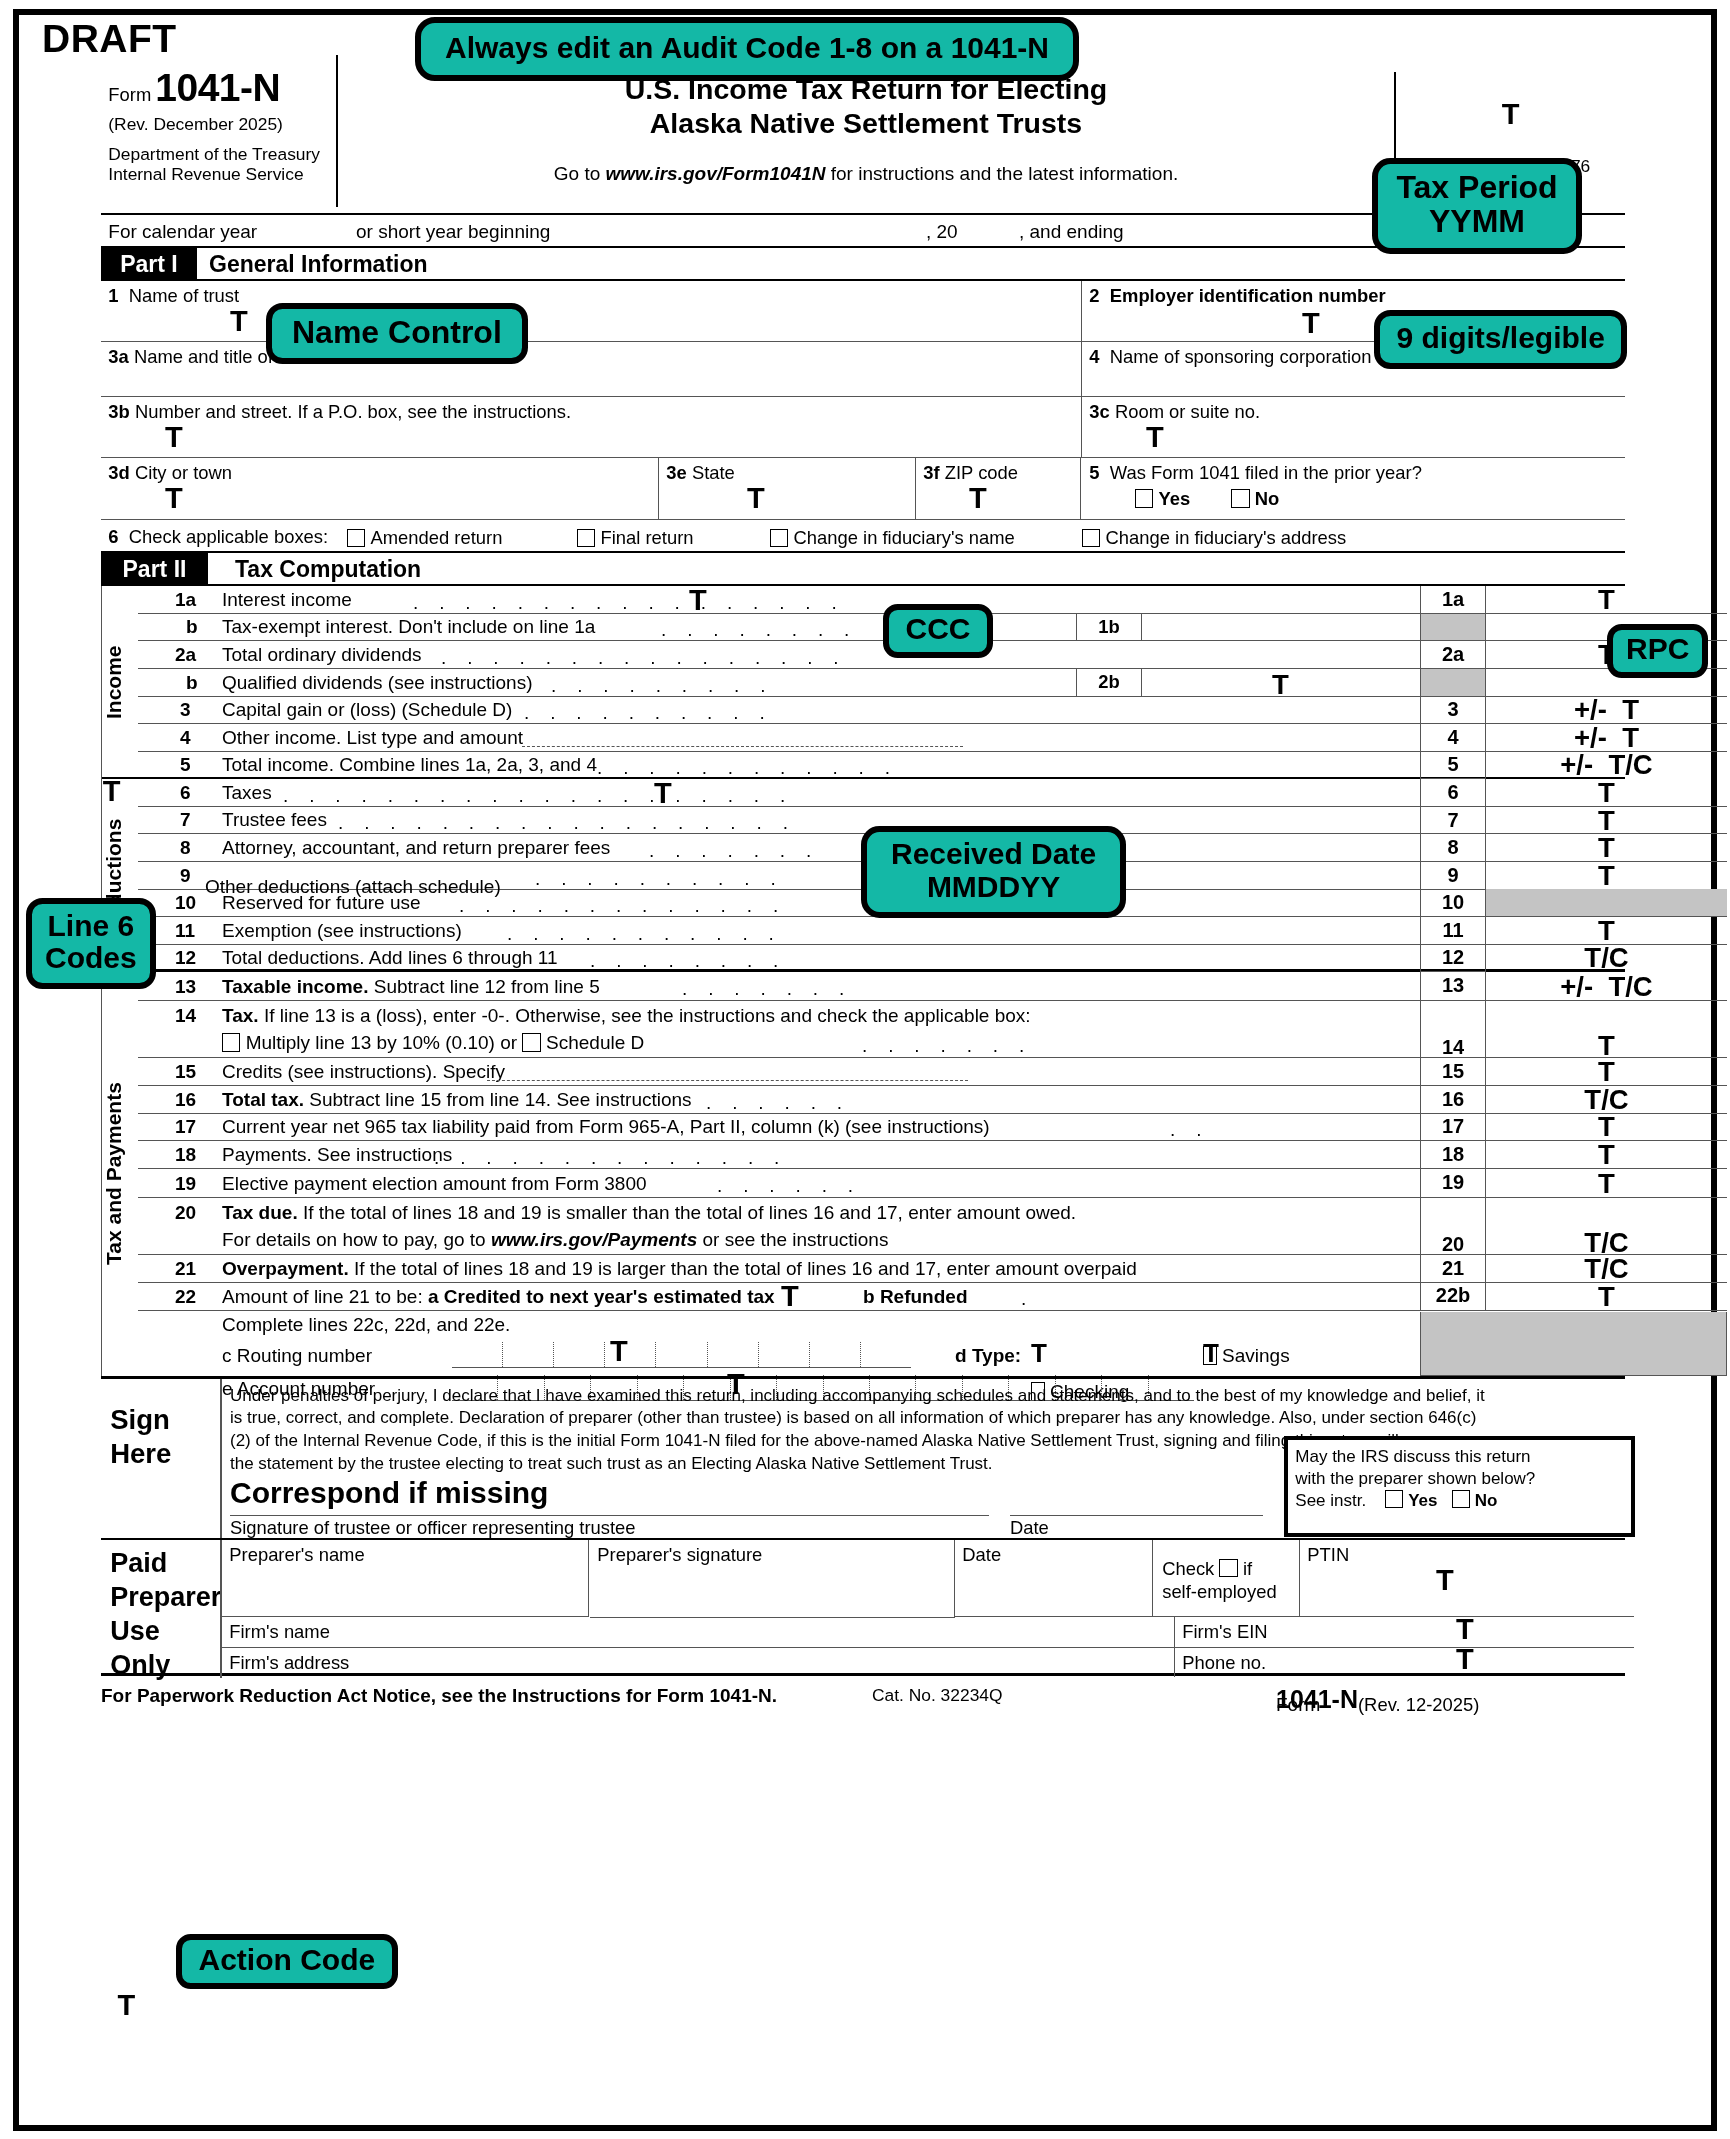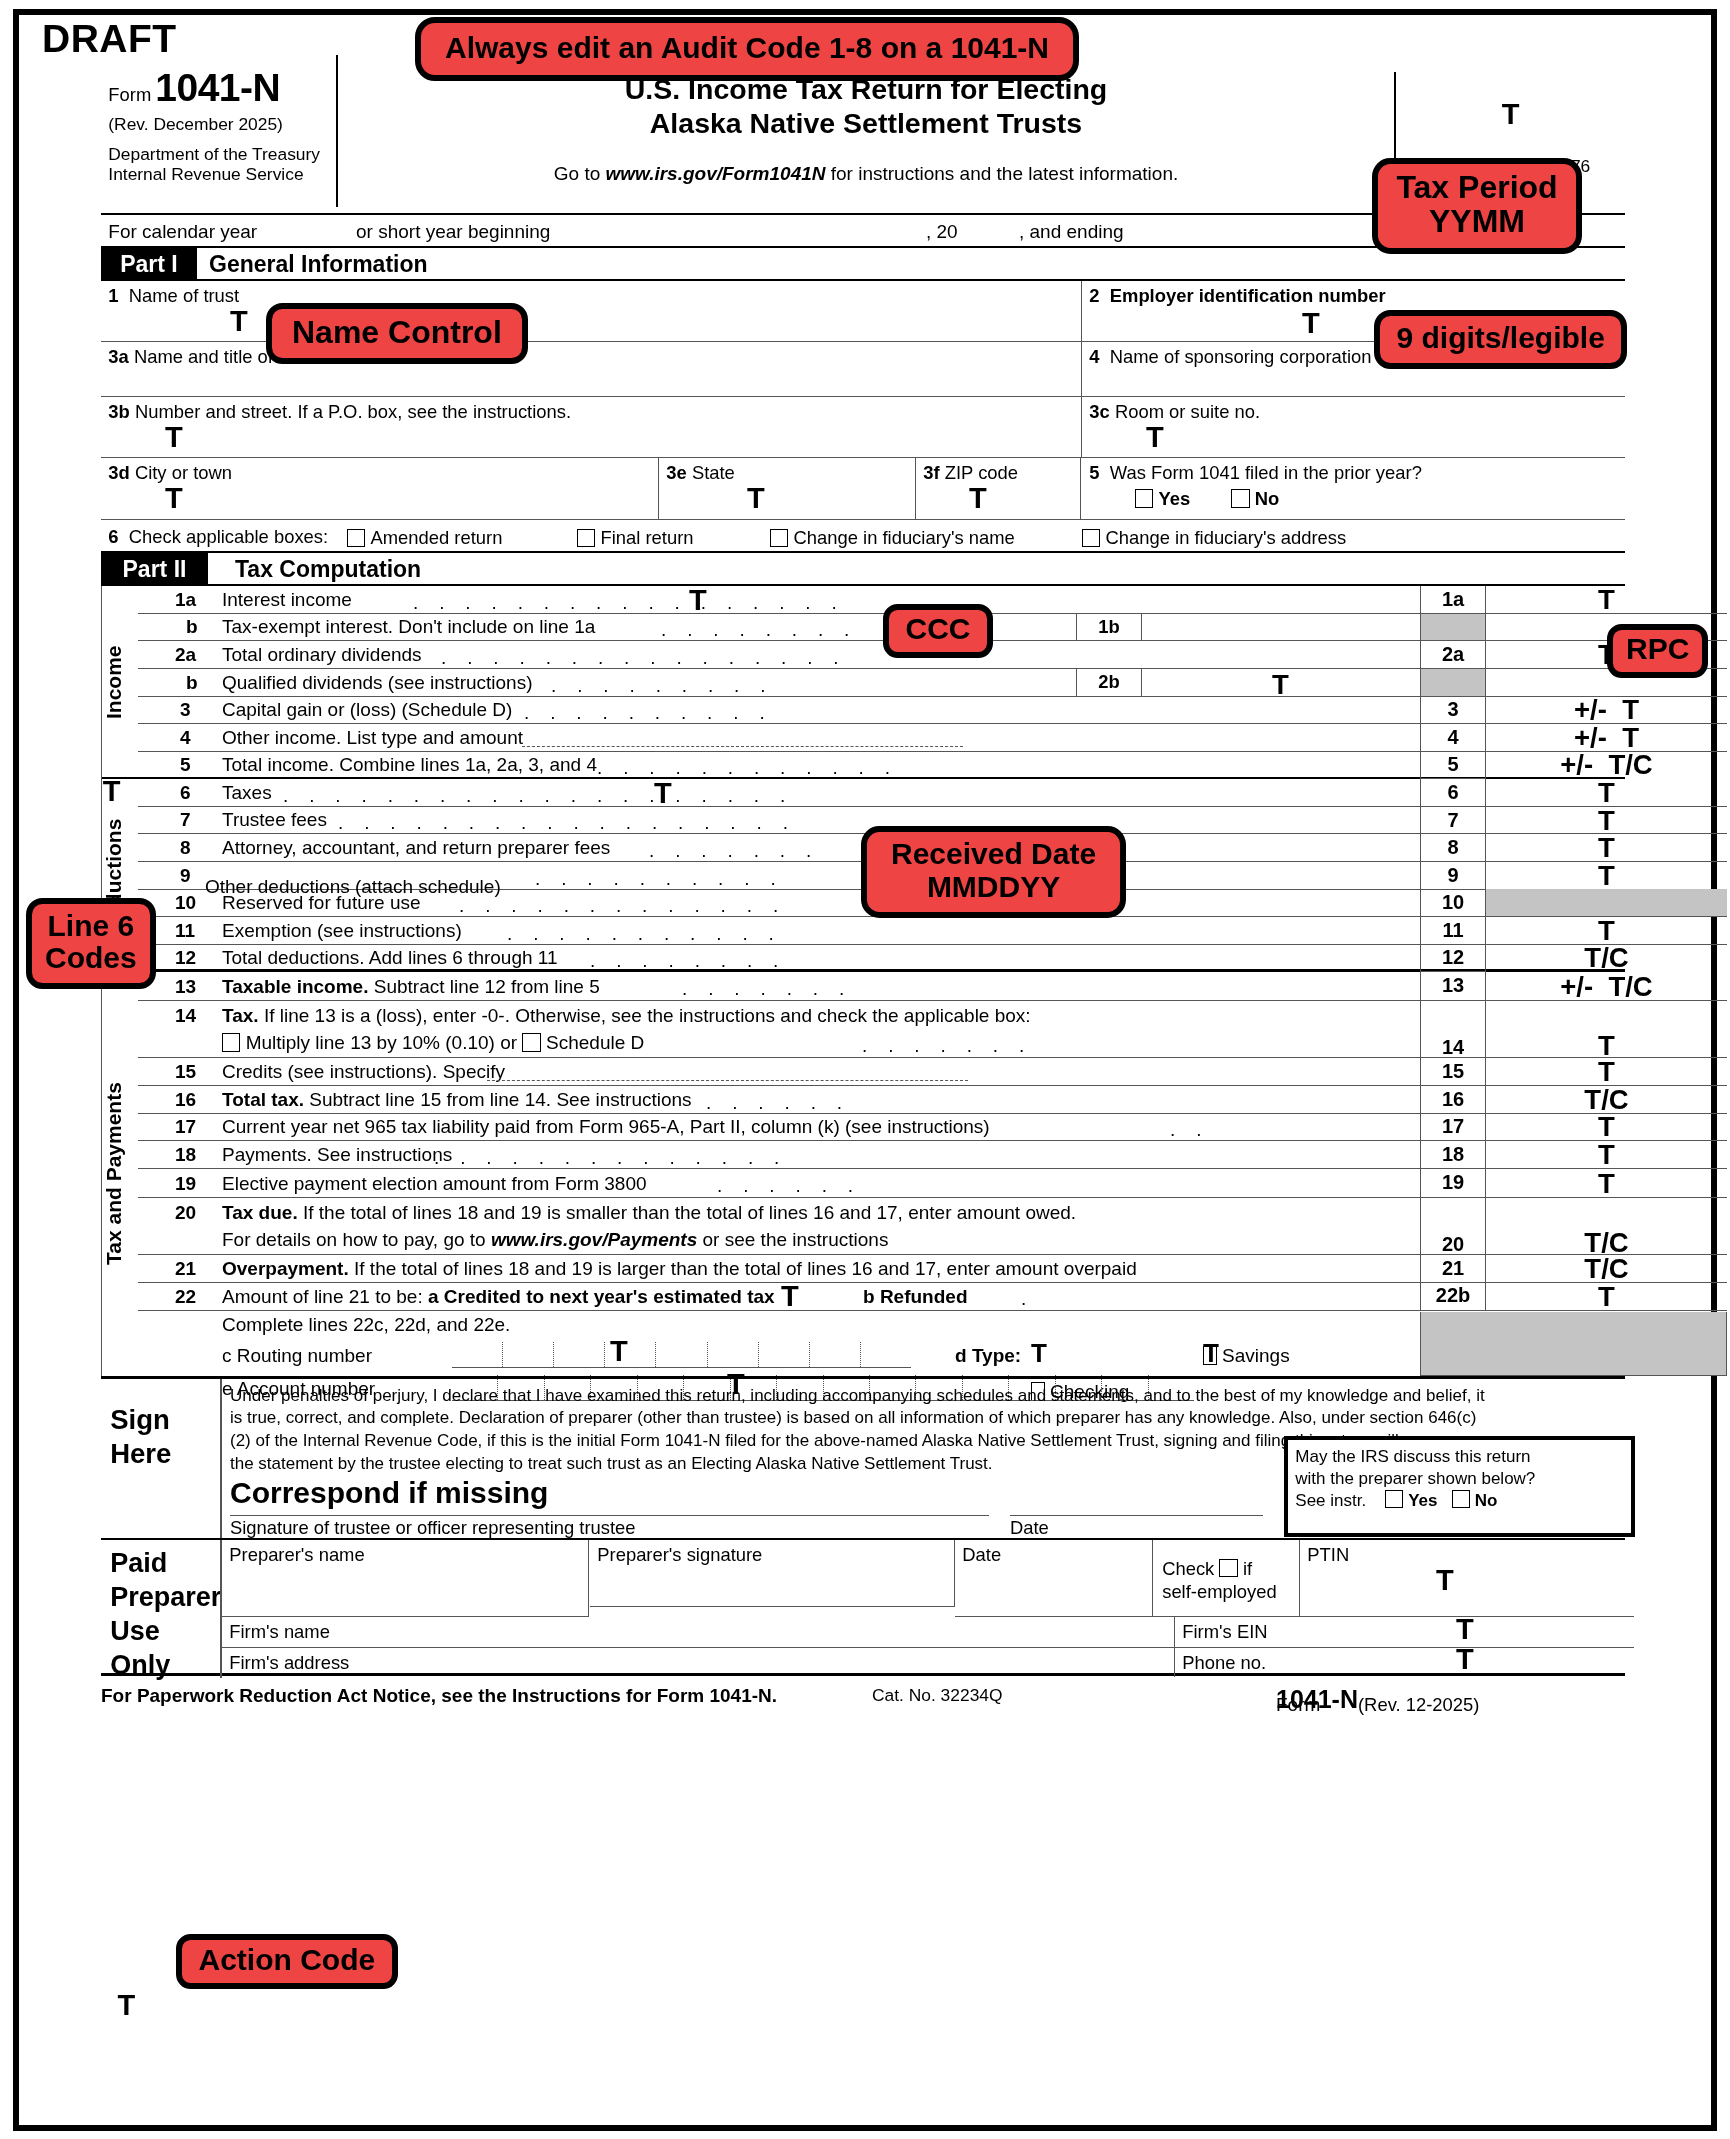--- a/index.html
+++ b/index.html
@@ -26,21 +26,21 @@
   .draft {
     position: absolute; left: 42px; top: 16.5px;
     font-size: 39px; font-weight: bold; letter-spacing: 0.5px;
   }
 
   
   .callout {
     position: absolute;
     border: 6.4px solid #000;
     border-radius: 14.7px;
-    background: #ef4444;
+    background: #14b8a6;
     font-weight: bold;
     text-align: center;
     line-height: 1.08;
     z-index: 60;
     padding: 2.8px 11px 4.6px;
     white-space: nowrap;
   }
   .cal-audit  { left: 415px;  top: 16.5px;  font-size: 30px; padding: 9.2px 24px 11px; border-radius: 20px;}
   .cal-taxper { left: 1372px; top: 158px; font-size: 32px; padding: 5.5px 18.4px 9.2px; border-radius: 18.4px;}
   .cal-namectl{ left: 266px;  top: 303px; font-size: 32px; padding: 5.5px 20px 9.2px; border-radius: 16.5px;}
@@ -590,21 +590,21 @@
     <div style="position:absolute;left:9.2px;top:7.3px;width:108px;font-size:27px;font-weight:bold;line-height:1.25;">
       <span>Paid</span><br>
       <span>Preparer</span><br>
       <span>Use Only</span>
     </div>
     <div style="position:absolute;left:119px;top:0;width:1.8px;height:138px;background:#555;"></div>
 
     <div style="position:absolute;left:121px;top:0;width:367px;height:77px;border-right:1.8px solid #555;border-bottom:1.8px solid #555;">
       <span style="position:absolute;left:7.3px;top:3.7px;font-size:18.4px;">Preparer's name</span>
     </div>
-    <div style="position:absolute;left:489px;top:0;width:365px;height:67px;border-right:1.8px solid #555;border-bottom:1.8px solid #555;">
+    <div style="position:absolute;left:489px;top:0;width:365px;height:78px;border-right:1.8px solid #555;border-bottom:1.8px solid #555;">
       <span style="position:absolute;left:7.3px;top:3.7px;font-size:18.4px;">Preparer's signature</span>
     </div>
     <div style="position:absolute;left:854px;top:0;width:198px;height:77px;border-right:1.8px solid #555;border-bottom:1.8px solid #555;">
       <span style="position:absolute;left:7.3px;top:3.7px;font-size:18.4px;">Date</span>
     </div>
     <div style="position:absolute;left:1052px;top:0;width:147px;height:77px;border-right:1.8px solid #555;border-bottom:1.8px solid #555;font-size:18.4px;line-height:1.25;padding:16.5px 0 0 9.2px;">
       <span>Check</span>
       <span class="cb"></span>
       <span>if</span><br>
       <span>self-employed</span>

